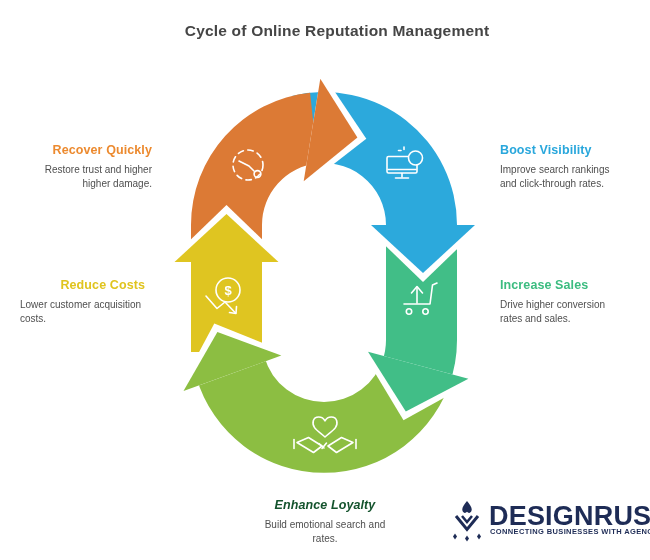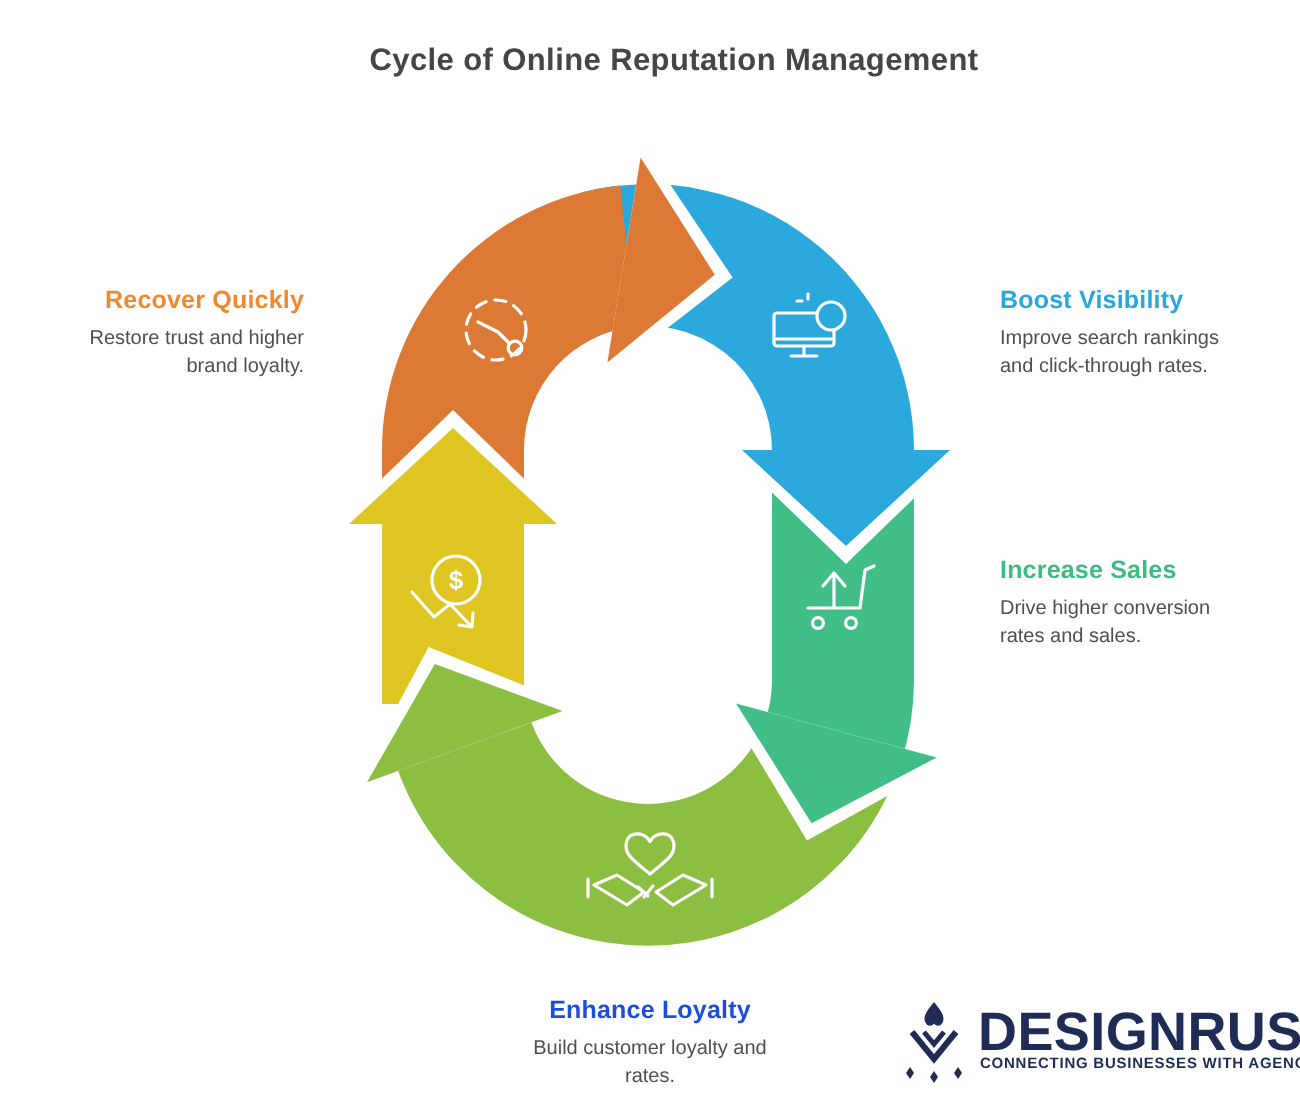--- a/index.html
+++ b/index.html
@@ -8,21 +8,21 @@
   .page-title{position:absolute;top:22px;left:0;width:650px;text-align:center;
               font-size:15.5px;font-weight:bold;color:#454545;letter-spacing:.2px;margin-left:12px;}
   svg.cycle{position:absolute;left:0;top:0;}
   .label{position:absolute;}
   .label h2{margin:0 0 6px;font-size:12.5px;font-weight:bold;letter-spacing:.1px;}
   .label .line{font-size:10px;line-height:13.5px;color:#4F4F4F;}
   .t-right{text-align:right;}
   .t-left{text-align:left;}
   .t-center{text-align:center;}
   .c-orange{color:#EC8A2F;} .c-blue{color:#29A7DC;} .c-yellow{color:#E0C41E;}
-  .c-emerald{color:#3CBC80;} .c-olive{color:#1d4ed8;}
+  .c-emerald{color:#3CBC80;} .c-olive{color:#14532d;font-style:italic;}
   .logo{position:absolute;left:450px;top:500px;width:185px;height:48px;cursor:pointer;}
   .logo .wordmark{position:absolute;left:39px;top:1px;font-size:27px;font-weight:bold;
                   color:#1E2C56;letter-spacing:.2px;}
   .logo .tagline{position:absolute;left:40px;top:27px;font-size:7.5px;font-weight:bold;
                  color:#1E2C56;letter-spacing:.38px;white-space:nowrap;}
   .icon-stroke{stroke:#fff;stroke-width:1.6;fill:none;stroke-linecap:round;stroke-linejoin:round;}
 </style>
 </head>
 <body>
 
@@ -97,39 +97,44 @@
       <path d="M 319,443.5 L 324,448"></path>
       <path d="M 326.5,443 L 322,448.5"></path>
       <path d="M 294,439.5 L 294,448.5"></path>
       <path d="M 356,439.5 L 356,448.5"></path>
     </g>
   </svg>
 
   <div class="label t-right" style="left:0;top:143px;width:152px;">
     <h2 class="c-orange">Recover Quickly</h2>
     <div class="line">Restore trust and higher</div>
-    <div class="line">brand loyalty.</div>
+    <div class="line">higher damage.</div>
   </div>
 
   <div class="label t-left" style="left:500px;top:143px;width:160px;">
     <h2 class="c-blue">Boost Visibility</h2>
     <div class="line">Improve search rankings</div>
     <div class="line">and click-through rates.</div>
   </div>
 
+  <div class="label" style="left:20px;top:278px;width:125px;">
+    <h2 class="c-yellow t-right">Reduce Costs</h2>
+    <div class="line t-left">Lower customer acquisition</div>
+    <div class="line t-left">costs.</div>
+  </div>
 
   <div class="label t-left" style="left:500px;top:278px;width:155px;">
     <h2 class="c-emerald">Increase Sales</h2>
     <div class="line">Drive higher conversion</div>
     <div class="line">rates and sales.</div>
   </div>
 
   <div class="label t-center" style="left:230px;top:498px;width:190px;">
     <h2 class="c-olive">Enhance Loyalty</h2>
-    <div class="line">Build customer loyalty and</div>
+    <div class="line">Build emotional search and</div>
     <div class="line">rates.</div>
   </div>
 
   <div class="logo">
     <svg width="34" height="44" viewBox="0 0 34 44">
       <path fill="#1E2C56" d="M17,1 C14,5 11.5,7.5 12.5,10.8 C13.3,13.2 15.6,13.6 17,11.8 C18.4,13.6 20.7,13.2 21.5,10.8 C22.5,7.5 20,5 17,1 Z"></path>
       <path stroke="#1E2C56" stroke-width="3" fill="none" d="M 6,16 L 17,29.5 L 28,16"></path>
       <path stroke="#1E2C56" stroke-width="2.5" fill="none" d="M 12,16 L 17,22 L 22,16"></path>
       <path fill="#1E2C56" d="M 5,33.5 L 7,36.5 L 5,39.5 L 3,36.5 Z"></path>
       <path fill="#1E2C56" d="M 17,35.5 L 19,38.5 L 17,41.5 L 15,38.5 Z"></path>

